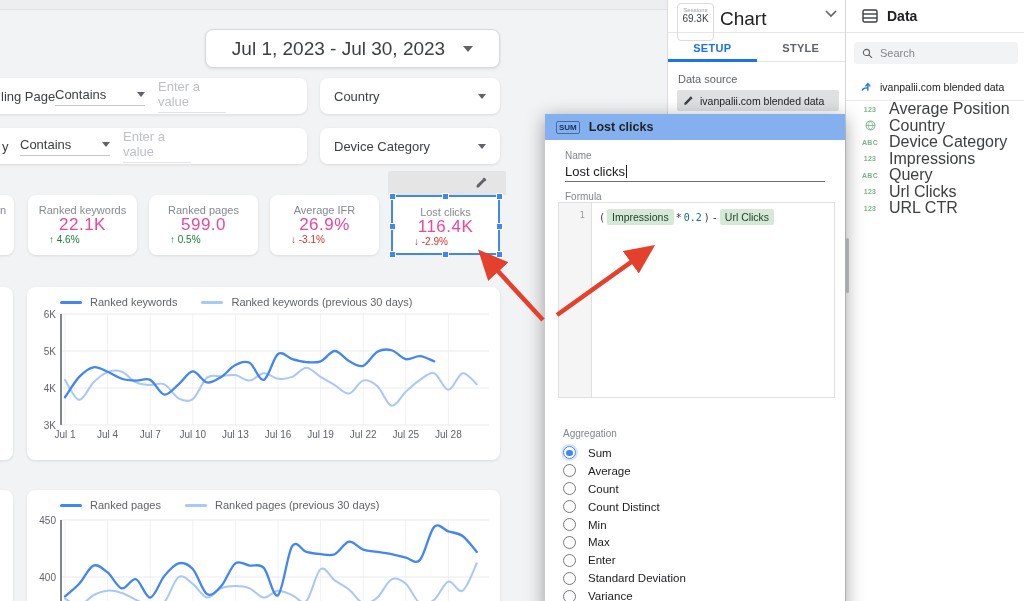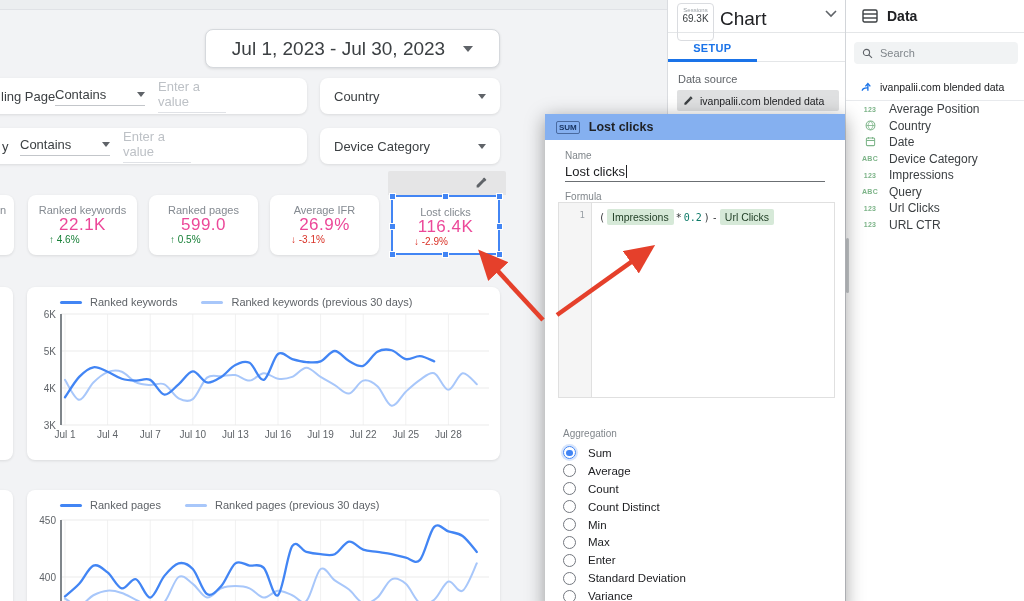--- a/index.html
+++ b/index.html
@@ -63,21 +63,21 @@
   .dp-title { position:absolute; left:41px; top:8px; font-size:14px; color:#202124; font-weight:bold; }
   .dp-hicon { position:absolute; left:16px; top:8px; }
   .searchbox { position:absolute; left:8px; top:42px; width:164px; height:22px; background:#f1f3f4; border-radius:4px; display:flex; align-items:center; gap:7px; padding-left:8px; cursor:text; }
   .searchbox .sph { font-size:11px; color:#80868b; }
   .dp-divider { position:absolute; left:0; width:179px; height:1px; background:#e8eaed; }
   .blend-item { position:absolute; left:0; top:75px; width:179px; height:24px; display:flex; align-items:center; gap:8px; padding-left:14px; cursor:pointer; }
   .blend-item .bt { font-size:10.5px; color:#202124; }
   #fields-list { position:absolute; left:0; top:101px; width:179px; }
   .field-row { height:16.5px; display:flex; align-items:center; gap:9px; padding-left:14px; cursor:pointer; }
   .field-row .fi { width:20px; text-align:center; font-size:7px; font-weight:bold; color:#7db489; letter-spacing:.3px; flex:0 0 20px; }
-  .field-row .fl { font-size:12px; color:#3c4043; }
+  .field-row .fl { font-size:16px; color:#3c4043; }
   .dp-scroll { position:absolute; left:0px; top:238px; width:3px; height:55px; background:#c7cacd; border-radius:2px; }
 
   
   #dialog { position:absolute; left:545px; top:114px; width:300px; height:500px; background:#fff; box-shadow:0 4px 18px rgba(0,0,0,.38); z-index:5; }
   .dlg-header { height:26px; display:flex; align-items:center; gap:9px; padding-left:11px; cursor:move; }
   .dlg-badge { font-size:8px; font-weight:bold; color:#17325e; border:1px solid rgba(23,50,94,.55); border-radius:2px; padding:1px 2px; }
   .dlg-title { font-size:12.5px; color:#1f2124; font-weight:bold; }
   .dlg-namelabel { position:absolute; left:20px; top:36px; font-size:10px; color:#80868b; }
   .dlg-name { position:absolute; left:20px; top:50px; font-size:13px; color:#202124; }
   .dlg-name::after { content:""; display:inline-block; width:1px; height:13px; background:#202124; margin-left:1px; vertical-align:-2px; }
@@ -272,20 +272,21 @@
         <div class="ml">Sessions</div>
         <div class="mv">69.3K</div>
       </div>
       <span class="pp-title">Chart</span>
       <svg class="pp-chev" width="12" height="8" viewBox="0 0 12 8">
           <path d="M1 1l5 5 5-5" fill="none" stroke="#5f6368" stroke-width="1.6"></path>
         </svg>
     </div>
     <div class="pp-tabs">
       <div class="pp-tab active">SETUP</div>
+      <div class="pp-tab">STYLE</div>
     </div>
     <div class="ds-label">Data source</div>
     <div class="ds-chip">
       <svg width="11" height="11" viewBox="0 0 16 16">
           <path fill="#3c4043" d="M2 11.5V14h2.5l7.4-7.4-2.5-2.5L2 11.5zM13.7 5.2c.3-.3.3-.7 0-1l-1.9-1.9c-.3-.3-.7-.3-1 0L9.3 3.8l2.9 2.9 1.5-1.5z"></path>
         </svg>
       <span class="dst">ivanpalii.com blended data</span>
     </div>
   </div>
 
@@ -318,29 +319,20 @@
         <div class="field-row">
           <span class="fi">123</span>
           <span class="fl">Average Position</span>
         </div>
         <div class="field-row">
           <span class="fi"><svg width="11" height="11" viewBox="0 0 16 16">
               <circle cx="8" cy="8" r="6.4" fill="none" stroke="#7db489" stroke-width="1.5"></circle>
               <path d="M2 8h12 M8 1.6c-4.5 4-4.5 8.8 0 12.8c4.5-4 4.5-8.8 0-12.8z" fill="none" stroke="#7db489" stroke-width="1.2"></path>
             </svg></span>
           <span class="fl">Country</span>
-        </div>
-        <div class="field-row">
-          <span class="fi"><svg width="11" height="11" viewBox="0 0 16 16">
-              <rect x="2" y="3" width="12" height="11" rx="1.5" fill="none" stroke="#7db489" stroke-width="1.5"></rect>
-              <line x1="2" y1="6.5" x2="14" y2="6.5" stroke="#7db489" stroke-width="1.5"></line>
-              <line x1="5" y1="1.5" x2="5" y2="4" stroke="#7db489" stroke-width="1.5"></line>
-              <line x1="11" y1="1.5" x2="11" y2="4" stroke="#7db489" stroke-width="1.5"></line>
-            </svg></span>
-          <span class="fl">Date</span>
         </div>
         <div class="field-row">
           <span class="fi">ABC</span>
           <span class="fl">Device Category</span>
         </div>
         <div class="field-row">
           <span class="fi">123</span>
           <span class="fl">Impressions</span>
         </div>
         <div class="field-row">

